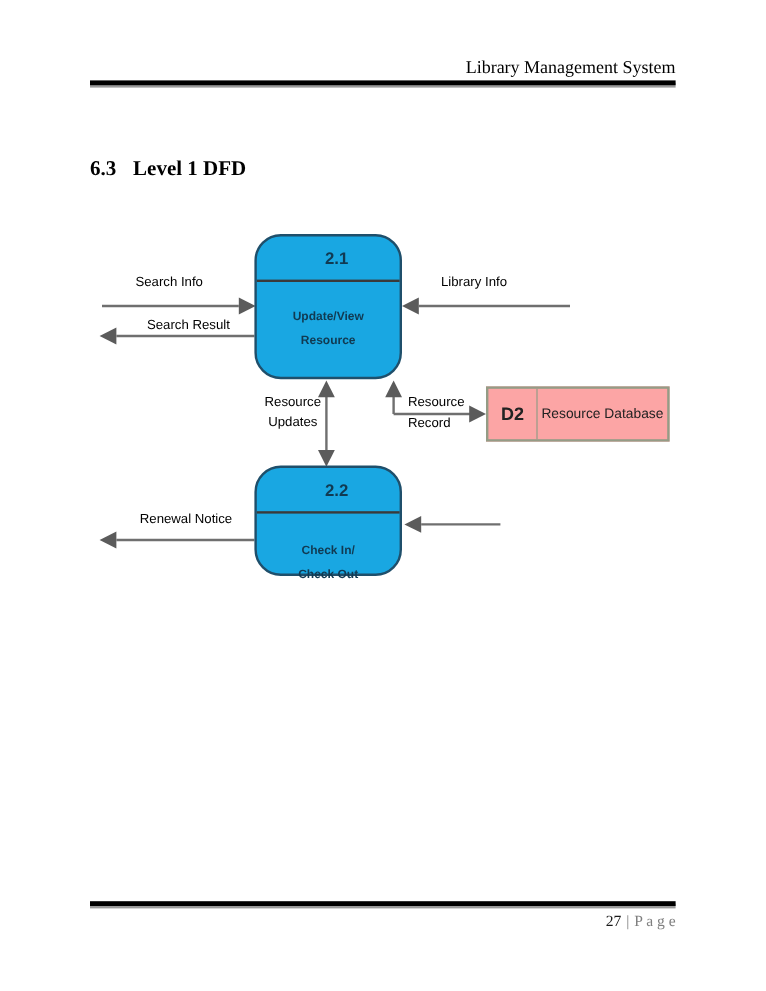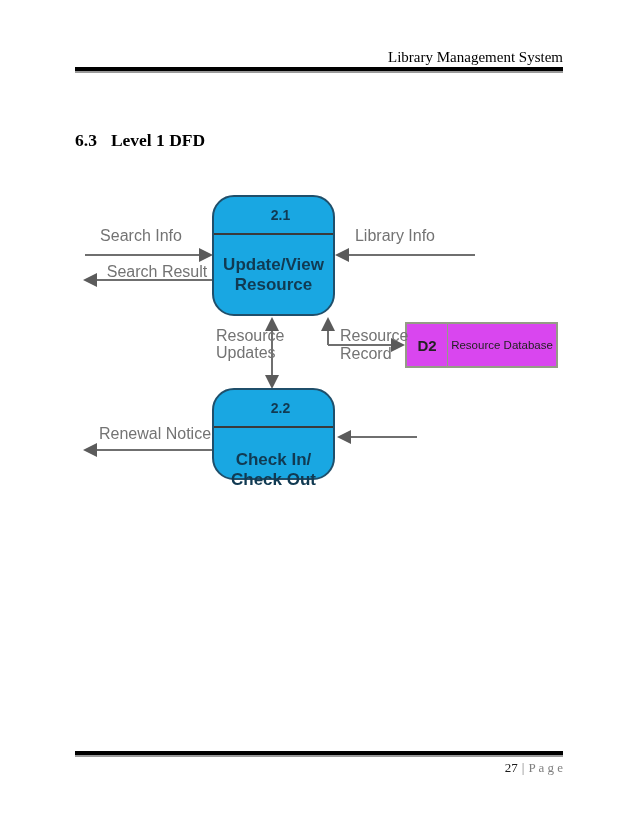--- a/index.html
+++ b/index.html
@@ -15,35 +15,35 @@
   .footer-text .gray{color:#7f7f7f;}
   .footer-text .sep{margin:0 4px;color:#7f7f7f;}
 
   
   .heading{position:absolute;left:75px;top:130px;font-size:17.5px;font-weight:bold;color:#000;}
   .heading .num{margin-right:14px;}
 
   
   .diagram{position:absolute;left:70px;top:180px;width:500px;height:345px;
            font-family:"Liberation Sans", sans-serif;}
-  .diagram .lbl{position:absolute;font-size:16px;color:#737373;line-height:15px;}
+  .diagram .lbl{position:absolute;font-size:11px;color:#000000;line-height:15px;}
 
   .process{position:absolute;width:123px;border:2px solid #1f4f6b;border-radius:22px;
            background:#19a7e2;color:#113a52;box-sizing:border-box;}
   .process .pid{height:36px;display:flex;align-items:center;justify-content:center;
                 font-size:14px;font-weight:600;border-bottom:2px solid #3a3a3a;padding-left:14px;}
   .process .pname{display:flex;flex-direction:column;align-items:center;justify-content:center;
-                  font-size:17px;font-weight:600;line-height:20px;}
+                  font-size:10px;font-weight:600;line-height:20px;}
   .process.p21{left:142px;top:15px;height:121px;}
   .process.p21 .pname{height:79px;}
   .process.p22{left:142px;top:208px;height:92px;}
   .process.p22 .pname{height:83px;}
 
   .datastore{position:absolute;left:335px;top:142px;width:153px;height:46px;box-sizing:border-box;
-             background:#d946ef;border:2px solid #949c86;display:flex;align-items:stretch;color:#222;}
+             background:#fca5a5;border:2px solid #949c86;display:flex;align-items:stretch;color:#222;}
   .datastore .dcell{display:flex;align-items:center;justify-content:center;}
   .datastore .did{width:40px;border-right:1.5px solid #949c86;font-size:15px;font-weight:600;}
   .datastore .dname{flex:1;font-size:11.5px;}
 
   svg.flows{position:absolute;left:0;top:0;pointer-events:none;}
 </style>
 </head>
 <body>
 
 <div class="page">

